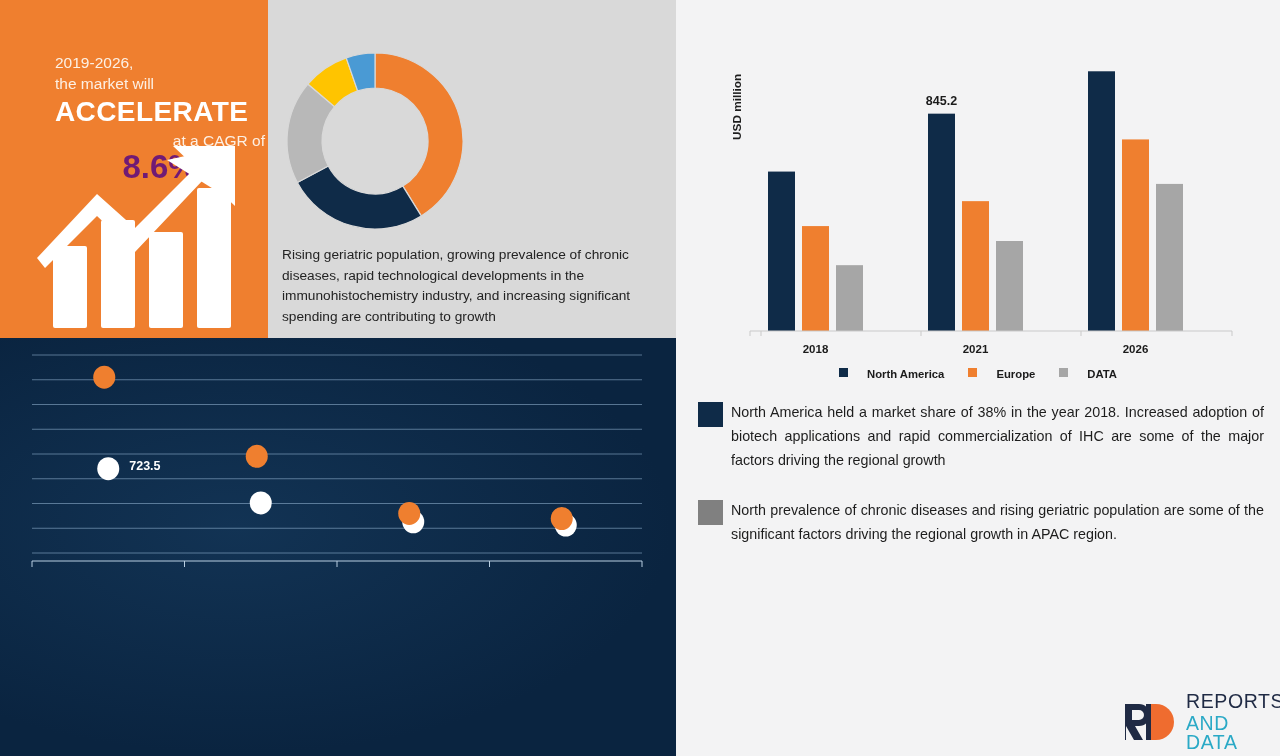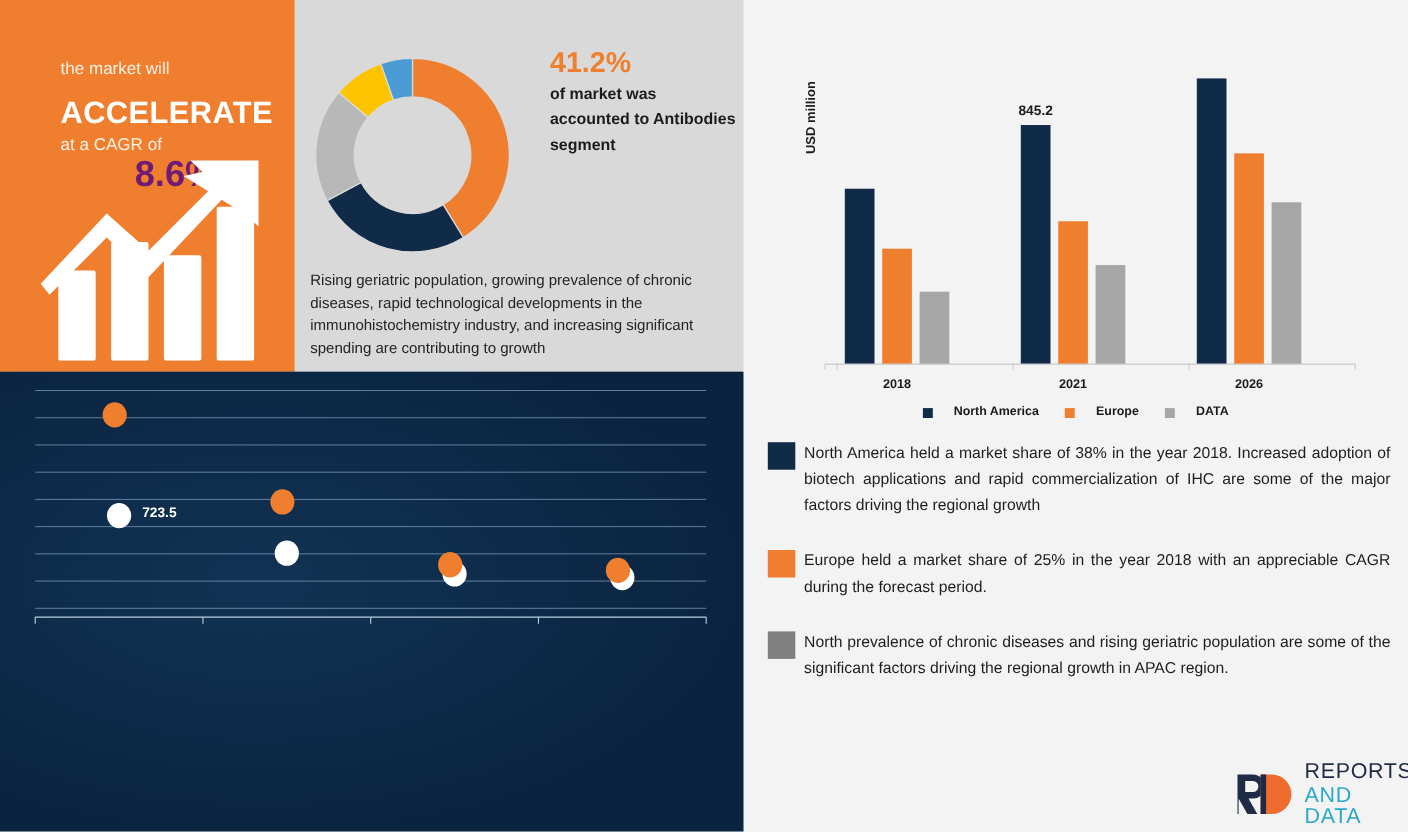--- a/index.html
+++ b/index.html
@@ -10,22 +10,22 @@
   }
   #root { position: relative; width: 1280px; height: 756px; background: #f4f4f5; }
 
   
   .panel-cagr {
     position: absolute; left: 0; top: 0; width: 268px; height: 338px;
     background: #ef7f2f; overflow: hidden;
   }
   .cagr-text { position: absolute; left: 55px; top: 52px; width: 210px; color: #ffffff; }
   .cagr-line-sm { font-size: 15.5px; line-height: 21px; color: #fdf0e4; font-weight: 400; }
-  .cagr-accel { font-size: 28px; font-weight: 700; letter-spacing: .4px; line-height: 34px; margin-top: 13px; color:#ffffff; }
-  .cagr-at { font-size: 15.5px; line-height: 22px; color:#fdf0e4; margin-top: 1px;}
+  .cagr-accel { font-size: 28px; font-weight: 700; letter-spacing: .4px; line-height: 34px; margin-top: 1px; color:#ffffff; }
+  .cagr-at { font-size: 15.5px; line-height: 22px; color:#fdf0e4; margin-top: 1px; text-align: right;}
   .cagr-pct { font-size: 33px; font-weight: 700; line-height: 30px; color:#701a75;text-align:center; }
   .growth-icon { position: absolute; left: 35px; top: 128px; width: 220px; height: 200px; }
 
   
   .panel-seg {
     position: absolute; left: 268px; top: 0; width: 408px; height: 338px;
     background: #d9d9d9;
   }
   .donut-wrap { position: absolute; left: 14px; top: 48px; width: 186px; height: 186px; }
   .seg-callout { position: absolute; left: 232px; top: 40px; width: 170px; }
@@ -52,41 +52,42 @@
   .barchart { position: absolute; left: 60px; top: 45px; width: 500px; height: 320px; }
   .bc-ylabel {
     position: absolute; left: -6px; top: 95px;
     transform: rotate(-90deg); transform-origin: left top;
     font-size: 11.8px; font-weight: 700; color: #1d1d1d; white-space: nowrap;
   }
   .bc-legend {
     position: absolute; left: 676px; top: 368px; width: 604px;
     display: flex; justify-content: center; gap: 24px; align-items: center;
   }
-  .bc-leg-item { display: flex; align-items: flex-end; gap: 19px; font-size: 11.3px; font-weight: 700; color: #1b1b1b; }
+  .bc-leg-item { display: flex; align-items: flex-start; gap: 19px; font-size: 11.3px; font-weight: 700; color: #1b1b1b; }
   .bc-sq { width: 9px; height: 9px; display: block; }
   .right-bullets { position: absolute; left: 698px; top: 400px; width: 566px; }
   .rb-row { display: flex; gap: 8px; margin-bottom: 26px; }
   .rb-sq { width: 25px; height: 25px; flex: 0 0 auto; margin-top: 2px; }
   .rb-text { font-size: 14.3px; line-height: 24px; color: #1d1d1d; text-align: justify; }
 
   
   .logo { position: absolute; left: 1124px; top: 692px; display: flex; align-items: center; gap: 8px; }
   .logo-mark { width: 54px; height: 42px; }
   .logo-words { line-height: 1; }
   .logo-w1 { font-size: 19.5px; font-weight: 400; letter-spacing: .6px; color: #1f2a44; display:block; }
   .logo-w2 { font-size: 19.5px; font-weight: 400; letter-spacing: .6px; color: #2aa9c6; display:block; margin-top: 2px; }
 </style>
 </head>
 <body>
 
 <div id="root">
 
   <div class="panel-cagr">
     <div class="cagr-text">
+      <div class="cagr-line-sm">2019-2026,</div>
       <div class="cagr-line-sm">the market will</div>
       <div class="cagr-accel">ACCELERATE</div>
       <div class="cagr-at">at a CAGR of</div>
       <div class="cagr-pct">8.6%</div>
     </div>
     <div class="growth-icon">
       <svg viewBox="0 0 220 200" width="220" height="200">
         <g fill="#ffffff">
           <rect x="18" y="118" width="34" height="82" rx="2"></rect>
           <rect x="66" y="92" width="34" height="108" rx="2"></rect>
@@ -102,24 +103,20 @@
 
   <div class="panel-seg">
     <div class="donut-wrap">
       <svg viewBox="0 0 186 186" width="186" height="186" id="donut-svg">
           <path d="M 93 5 A 88 88 0 0 1 139.215367436594 167.8875143979329 L 120.83425538794866 138.10270753511867 A 53 53 0 0 0 93 40 Z" fill="#ef7f2f" stroke="#d9d9d9" stroke-width="1.2"></path>
           <path d="M 139.215367436594 167.8875143979329 A 88 88 0 0 1 15.358372073724098 134.42194603054924 L 46.23856499894747 117.94730840476262 A 53 53 0 0 0 120.83425538794866 138.10270753511867 Z" fill="#0f2b48" stroke="#d9d9d9" stroke-width="1.2"></path>
           <path d="M 15.358372073724098 134.42194603054924 A 88 88 0 0 1 25.905059030992618 36.05907538188887 L 52.59054691639328 58.70603403681943 A 53 53 0 0 0 46.23856499894747 117.94730840476262 Z" fill="#b8b8b8" stroke="#d9d9d9" stroke-width="1.2"></path>
           <path d="M 25.905059030992618 36.05907538188887 A 88 88 0 0 1 64.23385339036507 9.834449384177162 L 75.67493442828805 42.91165701547034 A 53 53 0 0 0 52.59054691639328 58.70603403681943 Z" fill="#ffc400" stroke="#d9d9d9" stroke-width="1.2"></path>
           <path d="M 64.23385339036507 9.834449384177162 A 88 88 0 0 1 92.99999999999999 5 L 92.99999999999999 40 A 53 53 0 0 0 75.67493442828805 42.91165701547034 Z" fill="#4a9ad4" stroke="#d9d9d9" stroke-width="1.2"></path>
         </svg>
-    </div>
-    <div class="seg-callout">
-      <div class="seg-pct">41.2%</div>
-      <div class="seg-desc">of market was accounted to Antibodies segment</div>
     </div>
     <div class="seg-note">Rising geriatric population, growing prevalence of chronic diseases, rapid technological developments in the immunohistochemistry industry, and increasing significant spending are contributing to growth</div>
   </div>
 
   <div class="panel-navy">
     <div class="dotplot">
       <svg viewBox="0 0 676 230" width="676" height="230" id="dotplot-svg">
           <line x1="32" y1="17" x2="642" y2="17" stroke="#9fc0de" stroke-width="0.8" opacity="0.65"></line>
           <line x1="32" y1="41.75" x2="642" y2="41.75" stroke="#9fc0de" stroke-width="0.8" opacity="0.65"></line>
           <line x1="32" y1="66.5" x2="642" y2="66.5" stroke="#9fc0de" stroke-width="0.8" opacity="0.65"></line>
@@ -190,24 +187,20 @@
         <span>DATA</span>
       </div>
     </div>
 
   <div class="right-bullets" id="right-bullets">
       <div class="rb-row">
         <span class="rb-sq" style="background: rgb(15, 43, 72);"></span>
         <span class="rb-text">North America held a market share of 38% in the year 2018. Increased adoption of biotech applications and rapid commercialization of IHC are some of the major factors driving the regional growth</span>
       </div>
       <div class="rb-row">
-        <span class="rb-sq" style="background: rgb(239, 127, 47);"></span>
-        <span class="rb-text">Europe held a market share of 25% in the year 2018 with an appreciable CAGR during the forecast period.</span>
-      </div>
-      <div class="rb-row">
         <span class="rb-sq" style="background: rgb(128, 128, 128);"></span>
         <span class="rb-text">North prevalence of chronic diseases and rising geriatric population are some of the significant factors driving the regional growth in APAC region.</span>
       </div>
     </div>
 
   <div class="logo">
     <div class="logo-mark">
       <svg viewBox="0 0 54 42" width="54" height="42">
         <path d="M1 3 h14 a11 11 0 0 1 0 22 h-4 l8 14 h-9 l-8 -14 v14 h-1 z M8 9 v10 h7 a5 5 0 0 0 0 -10 z" fill="#1f2a44"></path>
         <path d="M22 3 h10 a18 18 0 0 1 0 36 h-10 z" fill="#ef6c2f"></path>

